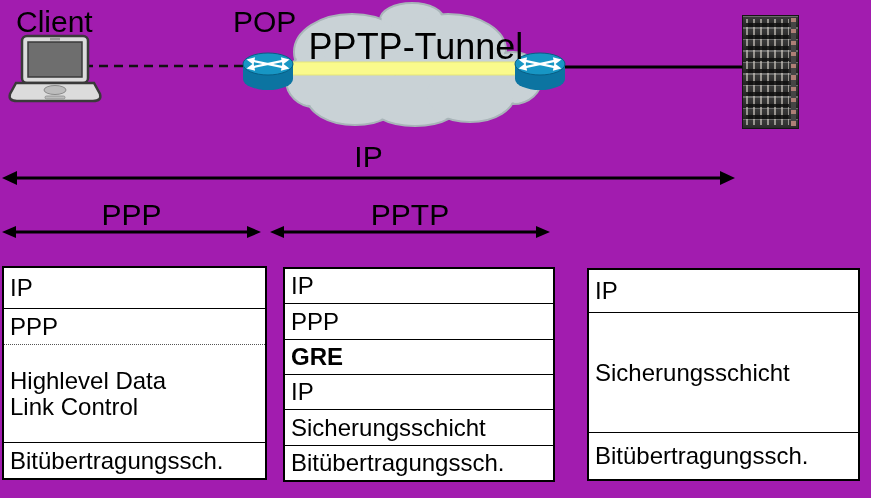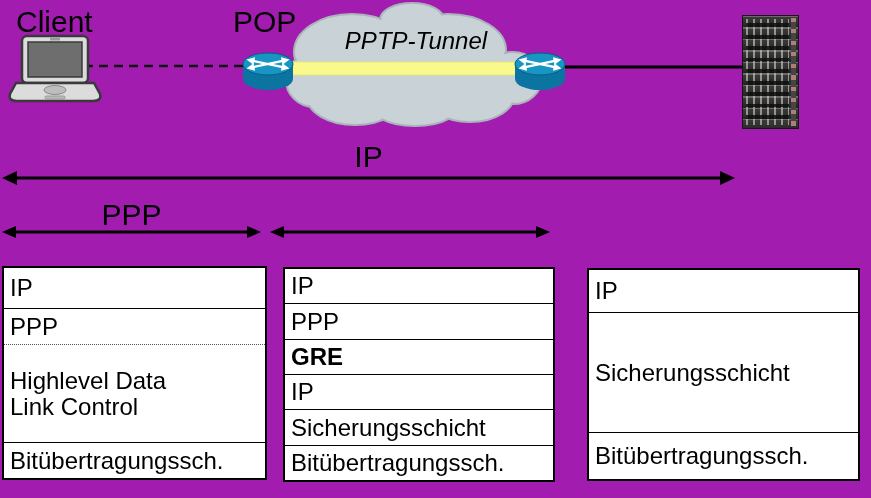--- a/index.html
+++ b/index.html
@@ -133,24 +133,25 @@
 
     <g fill="#000">
       <line x1="278" y1="232" x2="542" y2="232" stroke="#000" stroke-width="3"></line>
       <polygon points="270,232 284,226 284,238"></polygon>
       <polygon points="550,232 536,226 536,238"></polygon>
     </g>
   </svg>
 
   <div class="lbl" style="left:16px;top:6px;">Client</div>
   <div class="lbl" style="left:233px;top:6px;">POP</div>
-  <div class="lbl centered" style="left:300px;top:28px;width:232px;font-size:24px;font-style:italic;">PPTP-Tunnel</div>
+  <div class="lbl centered" style="left:300px;top:28px;width:232px;font-size:36px;">PPTP-Tunnel</div>
 
   <div class="lbl centered" style="left:0;top:141px;width:737px;">IP</div>
   <div class="lbl centered" style="left:0;top:199px;width:263px;">PPP</div>
+  <div class="lbl centered" style="left:270px;top:199px;width:280px;">PPTP</div>
 
   <div id="server-rack"></div>
 
   <div class="ptable" style="left:2px;top:266px;width:265px;height:214px;">
     <div class="trow" style="flex:0 0 40px;">IP</div>
     <div class="trow" style="flex:0 0 36px;">PPP</div>
     <div class="trow dotted-top" style="flex:0 0 98px;">Highlevel Data
 Link Control</div>
     <div class="trow" style="flex:1;">Bitübertragungssch.</div>
   </div>

